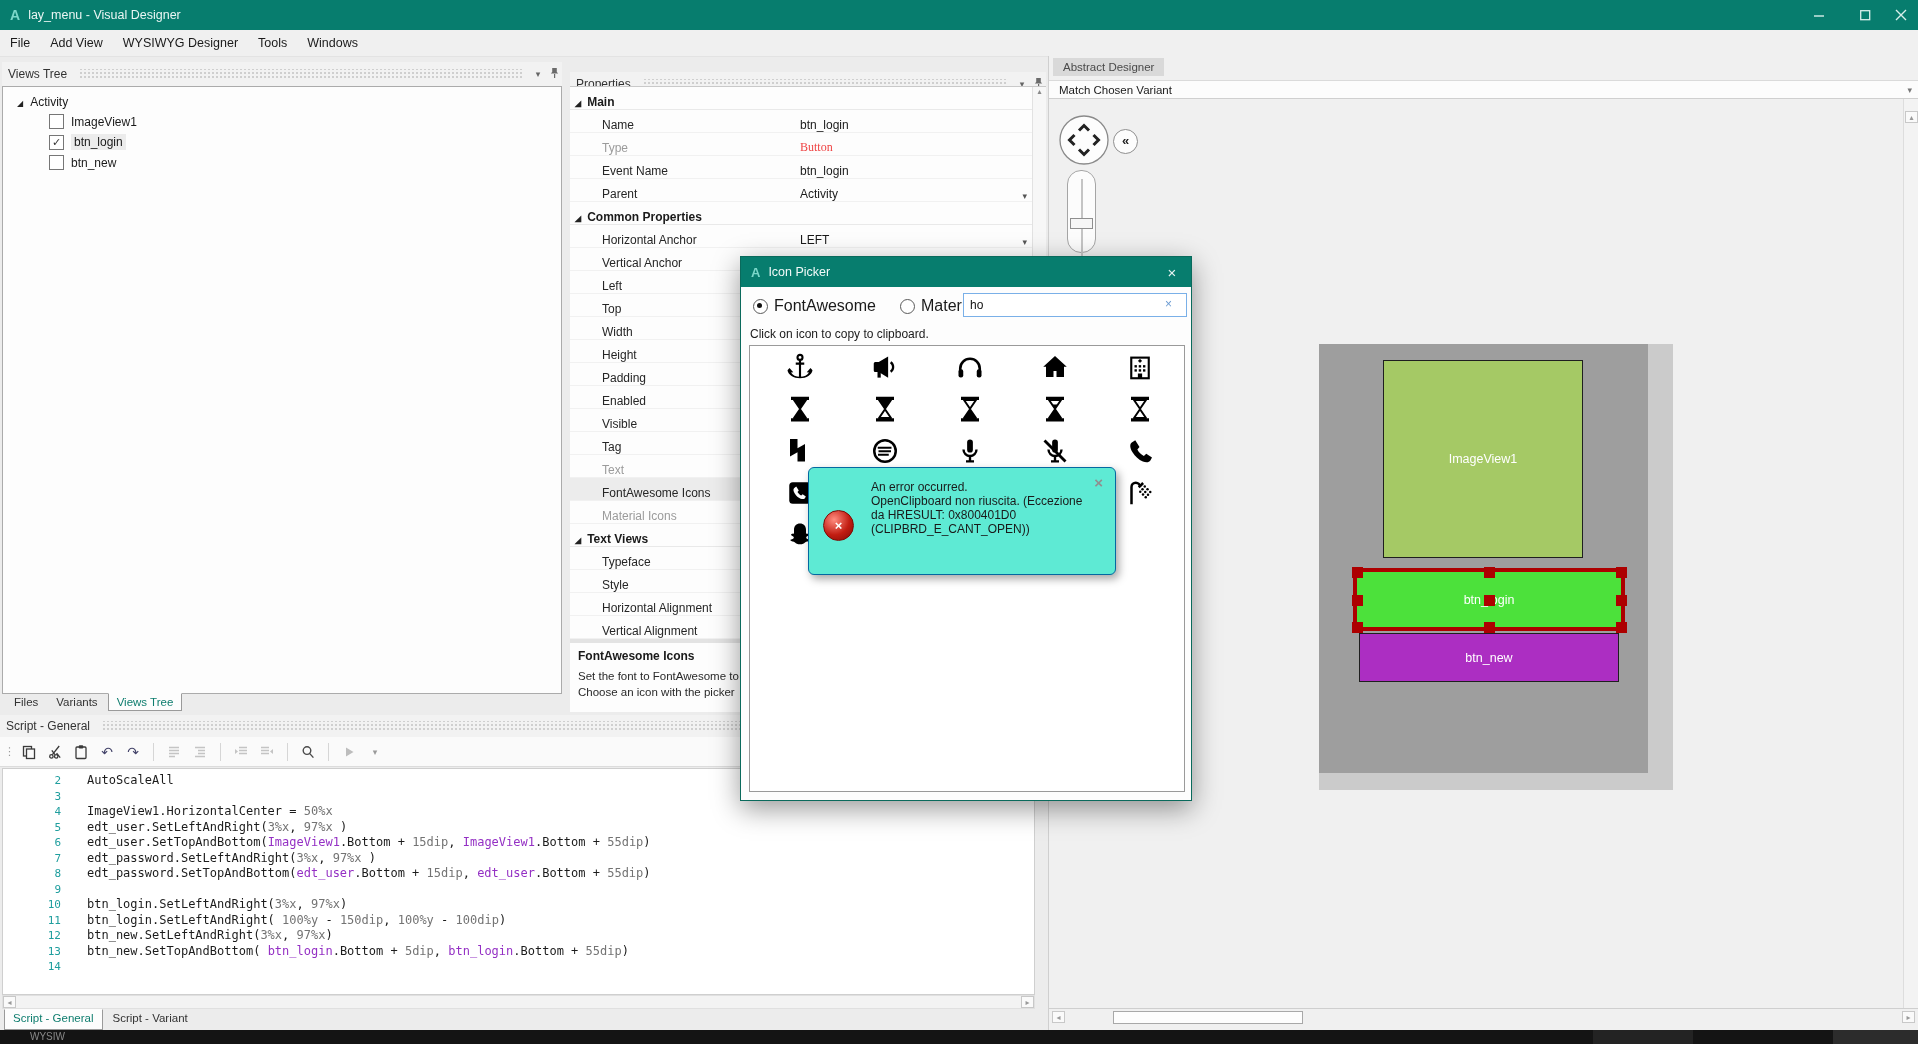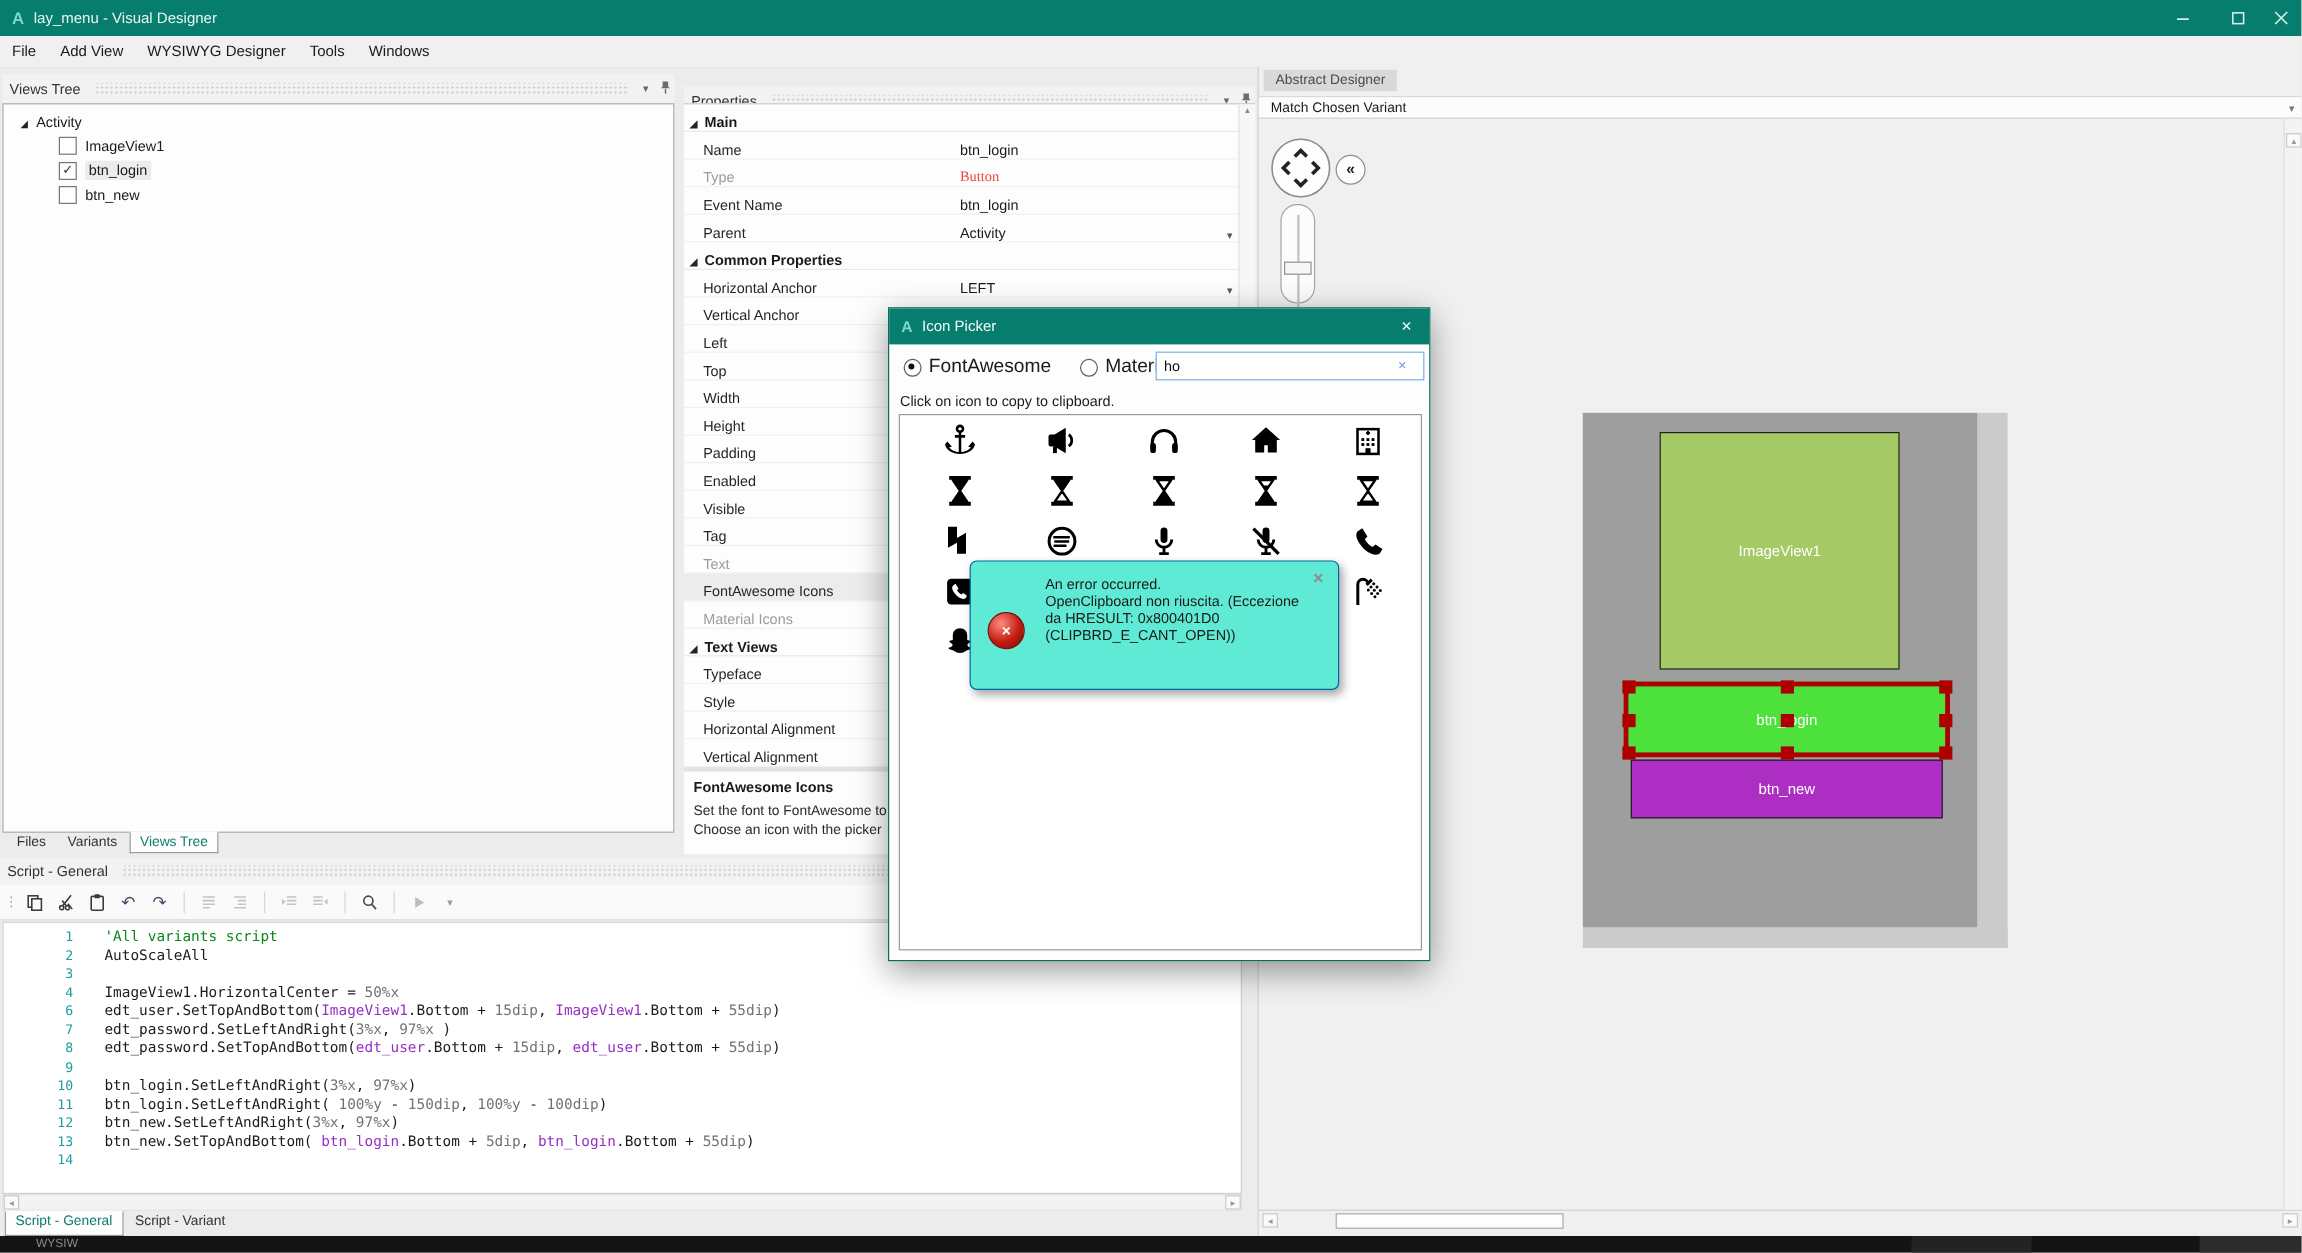--- a/index.html
+++ b/index.html
@@ -41,21 +41,21 @@
   #views-tabs{left:2px;top:694px;width:560px;height:20px;display:flex;align-items:flex-start;gap:2px;padding-left:4px}
   .btab{padding:2px 8px;font-size:11.5px;color:#333}
   .btab.active{color:#0e7d6e;background:#fdfdfd;border:1px solid #9a9a9a;border-top-color:#fdfdfd;margin-top:-1px}
 
   
   #props-header{left:570px;top:72px;width:476px;height:24px}
   #props-body{left:570px;top:86px;width:476px;height:626px;background:#fdfdfd;border-top:1px solid #c9c9c9;box-sizing:border-box}
   #props-rows{position:absolute;left:0;top:0;right:13px}
   .prow{height:22px;display:flex;align-items:flex-end;border-bottom:1px solid #f1f1f1;position:relative}
   .prow.pgroup{font-weight:bold;gap:6px;padding-left:5px;border-bottom:1px solid #e9e9e9}
-  .plabel{padding-left:16px;color:#262626}
+  .plabel{padding-left:32px;color:#262626}
   .plabel.pdis{color:#9b9b9b}
   .pvalue{position:absolute;left:230px;color:#1a1a1a}
   .pdrop{position:absolute;right:6px;color:#555;font-size:9px}
   .prow.psel{background:#ececec}
   #props-scroll{position:absolute;right:0;top:0;width:13px;height:624px;background:#f7f7f7;border-left:1px solid #e2e2e2;font-size:8px;color:#8a8a8a;text-align:center}
   #props-desc{position:absolute;left:0;top:552px;width:100%;border-top:4px solid #e3e3e3;background:#fdfdfd;padding:6px 8px;box-sizing:border-box}
   #props-desc .dtitle{font-weight:bold;font-size:12px;margin-bottom:5px}
   #props-desc .dline{font-size:11.5px;color:#2a2a2a;line-height:16px;white-space:nowrap;overflow:hidden}
 
   
@@ -378,24 +378,24 @@
     </span>
   <span class="tb-sep"></span>
   <span class="tb-btn">
       <svg width="14" height="14">
         <path d="M4 2.5l7.5 4.5L4 11.5z" fill="#bdbdbd"></path>
       </svg>
     </span>
   <span class="tb-btn caret-down" style="color:#9a9a9a;font-size:9px"></span>
 </div>
 <div class="abs" id="script-code">
-    <div class="code-line"><span class="ln">1</span><span class="sc-comment">'All variants script</span></div>
     <div class="code-line"><span class="ln">2</span><span class="sc-code">AutoScaleAll</span></div>
     <div class="code-line"><span class="ln">3</span></div>
     <div class="code-line"><span class="ln">4</span><span class="sc-code">ImageView1.HorizontalCenter = </span><span class="sc-num">50%x</span></div>
+    <div class="code-line"><span class="ln">5</span><span class="sc-code">edt_user.SetLeftAndRight(</span><span class="sc-num">3%x</span><span class="sc-code">, </span><span class="sc-num">97%x</span><span class="sc-code"> )</span></div>
     <div class="code-line"><span class="ln">6</span><span class="sc-code">edt_user.SetTopAndBottom(</span><span class="sc-ref">ImageView1</span><span class="sc-code">.Bottom + </span><span class="sc-num">15dip</span><span class="sc-code">, </span><span class="sc-ref">ImageView1</span><span class="sc-code">.Bottom + </span><span class="sc-num">55dip</span><span class="sc-code">)</span></div>
     <div class="code-line"><span class="ln">7</span><span class="sc-code">edt_password.SetLeftAndRight(</span><span class="sc-num">3%x</span><span class="sc-code">, </span><span class="sc-num">97%x</span><span class="sc-code"> )</span></div>
     <div class="code-line"><span class="ln">8</span><span class="sc-code">edt_password.SetTopAndBottom(</span><span class="sc-ref">edt_user</span><span class="sc-code">.Bottom + </span><span class="sc-num">15dip</span><span class="sc-code">, </span><span class="sc-ref">edt_user</span><span class="sc-code">.Bottom + </span><span class="sc-num">55dip</span><span class="sc-code">)</span></div>
     <div class="code-line"><span class="ln">9</span></div>
     <div class="code-line"><span class="ln">10</span><span class="sc-code">btn_login.SetLeftAndRight(</span><span class="sc-num">3%x</span><span class="sc-code">, </span><span class="sc-num">97%x</span><span class="sc-code">)</span></div>
     <div class="code-line"><span class="ln">11</span><span class="sc-code">btn_login.SetLeftAndRight( </span><span class="sc-num">100%y</span><span class="sc-code"> - </span><span class="sc-num">150dip</span><span class="sc-code">, </span><span class="sc-num">100%y</span><span class="sc-code"> - </span><span class="sc-num">100dip</span><span class="sc-code">)</span></div>
     <div class="code-line"><span class="ln">12</span><span class="sc-code">btn_new.SetLeftAndRight(</span><span class="sc-num">3%x</span><span class="sc-code">, </span><span class="sc-num">97%x</span><span class="sc-code">)</span></div>
     <div class="code-line"><span class="ln">13</span><span class="sc-code">btn_new.SetTopAndBottom( </span><span class="sc-ref">btn_login</span><span class="sc-code">.Bottom + </span><span class="sc-num">5dip</span><span class="sc-code">, </span><span class="sc-ref">btn_login</span><span class="sc-code">.Bottom + </span><span class="sc-num">55dip</span><span class="sc-code">)</span></div>
     <div class="code-line"><span class="ln">14</span></div>
   </div>

